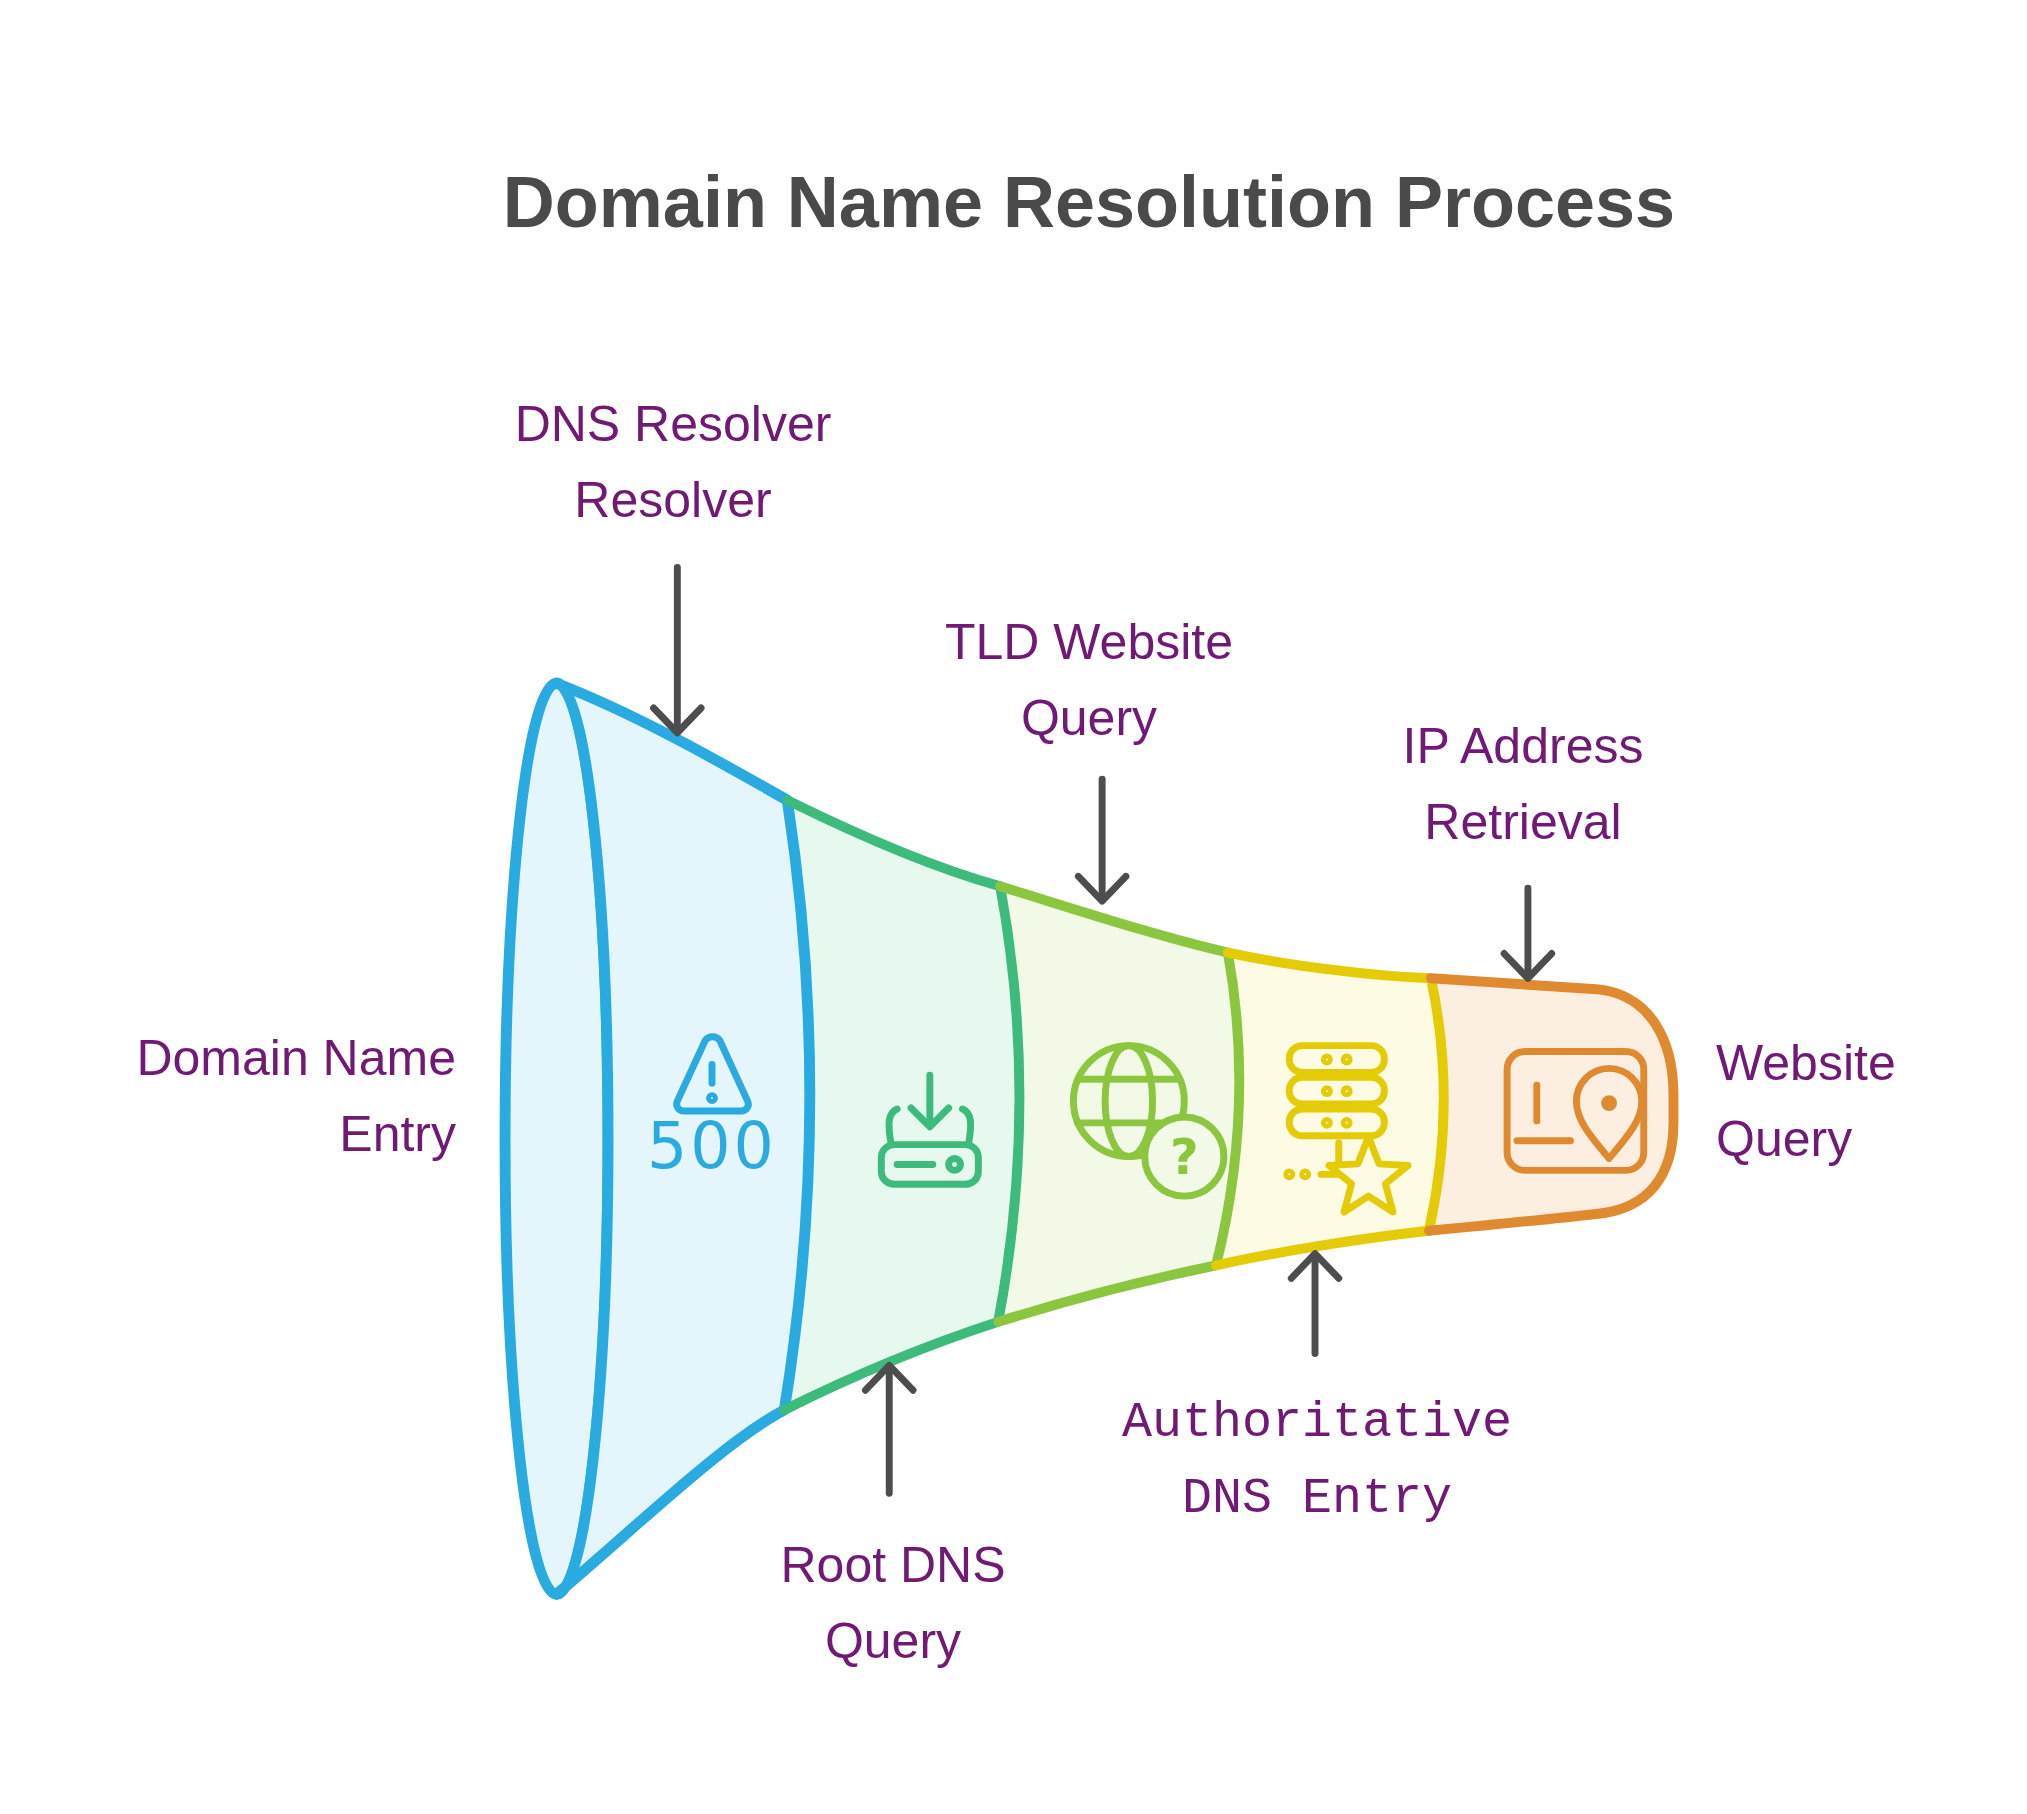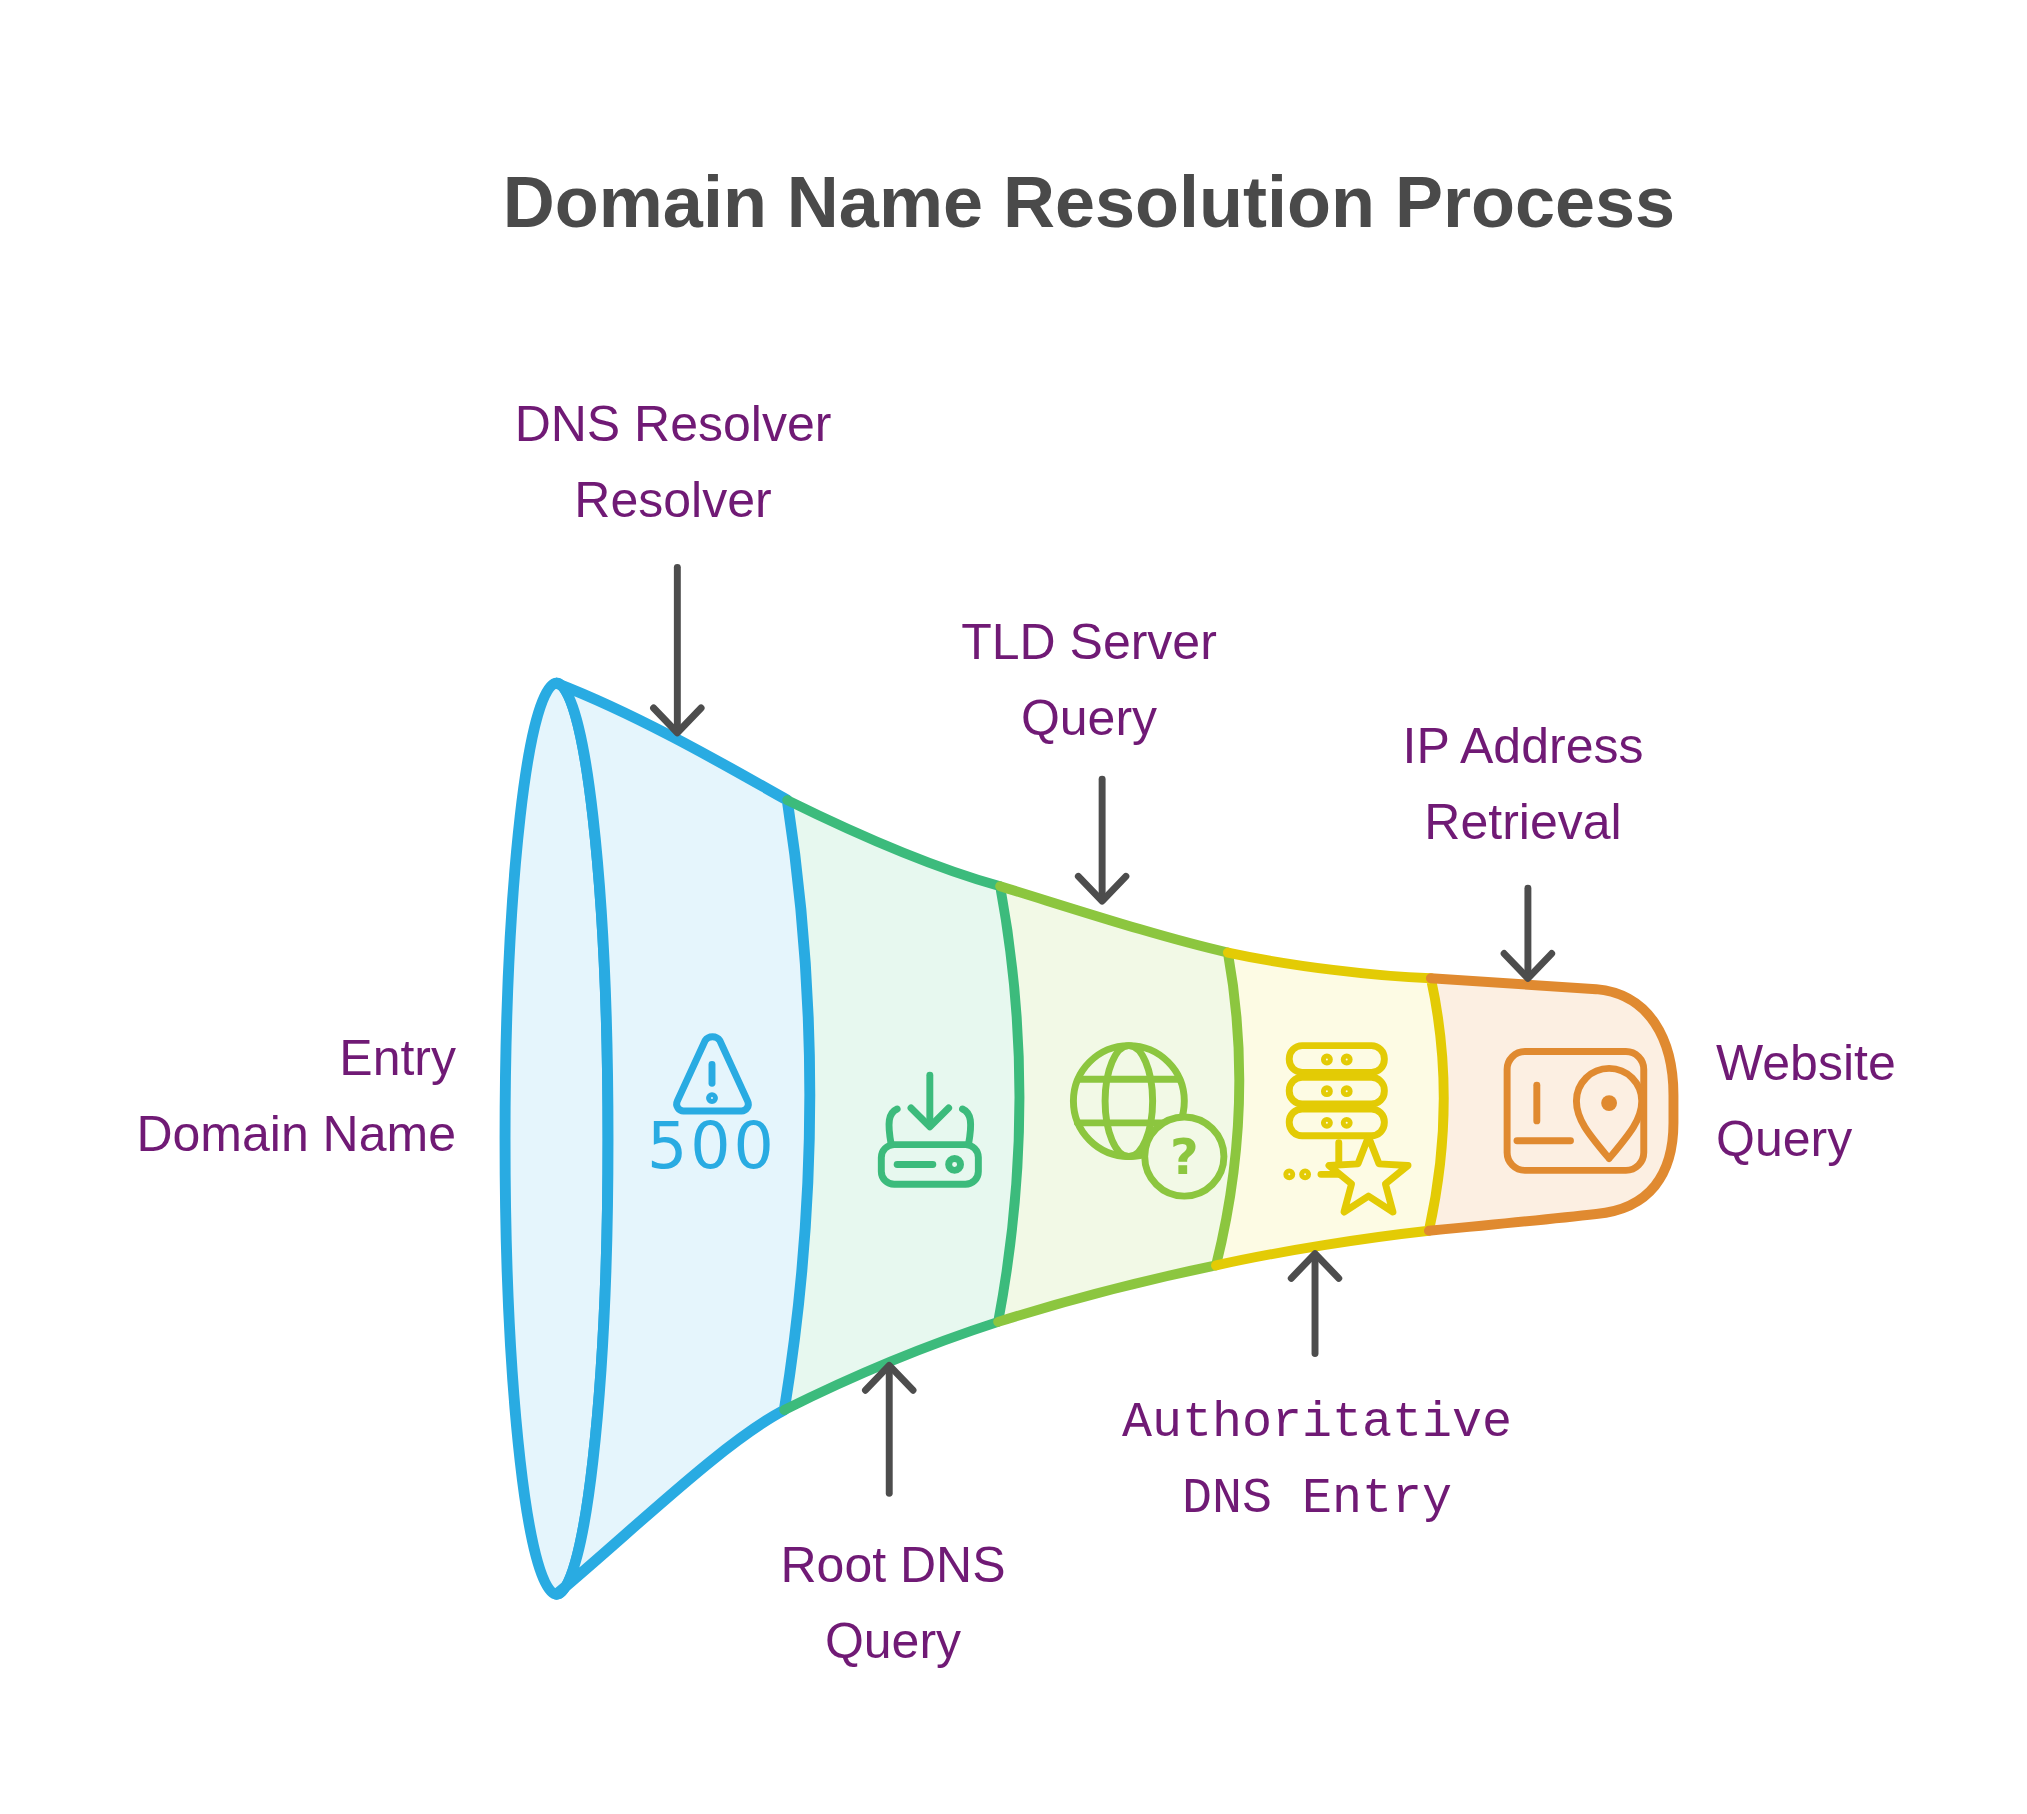--- a/index.html
+++ b/index.html
@@ -117,32 +117,32 @@
   </svg>
 
   <div class="title">Domain Name Resolution Process</div>
 
   <div class="label l-center lbl-dns-resolver">
     <span>DNS Resolver</span>
     <span>Resolver</span>
   </div>
 
   <div class="label l-center lbl-tld">
-    <span>TLD Server</span>
+    <span>TLD Website</span>
     <span>Query</span>
   </div>
 
   <div class="label l-center lbl-ip">
     <span>IP Address</span>
     <span>Retrieval</span>
   </div>
 
   <div class="label l-right lbl-domain-entry">
+    <span>Domain Name</span>
     <span>Entry</span>
-    <span>Domain Name</span>
   </div>
 
   <div class="label l-left lbl-website">
     <span>Website</span>
     <span>Query</span>
   </div>
 
   <div class="label l-center lbl-root">
     <span>Root DNS</span>
     <span>Query</span>

